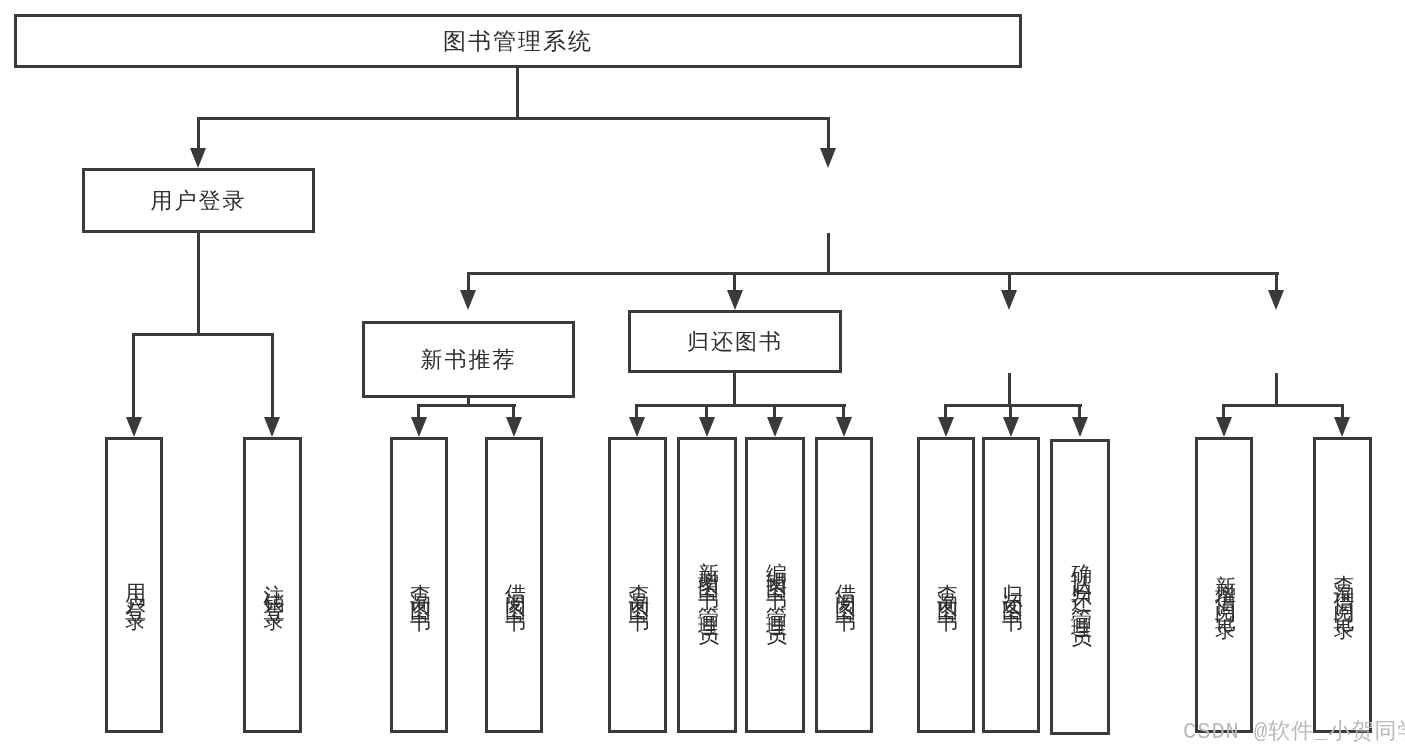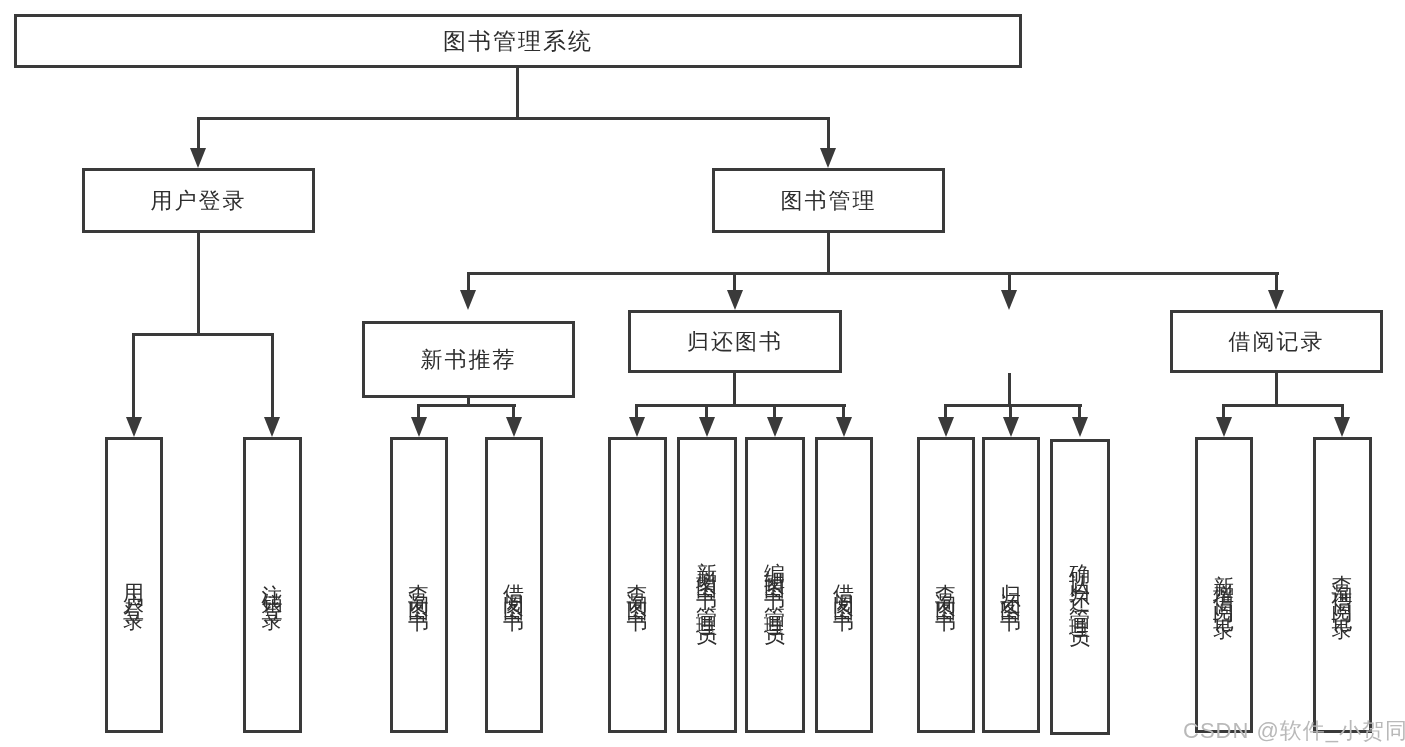--- a/index.html
+++ b/index.html
@@ -5,21 +5,21 @@
   :root{
     --line:#3a3a3a;
     --text:#2e2e2e;
     --watermark:#b9b9b9;
     --background:#ffffff;
   }
   html,body{margin:0;padding:0;background:var(--background);}
   .stage{
     position:relative;width:1405px;height:747px;overflow:hidden;
     background:var(--background);
-    font-family:Liberation Sans, sans-serif;
+    font-family:Liberation Mono, monospace;
     color:var(--text);
   }
   .box{
     position:absolute;box-sizing:border-box;background:var(--background);
     border:3px solid var(--line);
     display:flex;align-items:center;justify-content:center;
     font-size:22px;letter-spacing:2px;white-space:nowrap;
   }
   .box.root{font-size:23px;}
   .leaf{
@@ -107,32 +107,26 @@
   <div class="vl" style="left:1341px;top:404px;width:3px;height:15px"></div>
   <div class="tri" style="left:1334px;top:417px"></div>
 
   <div class="box root" style="left:14px;top:14px;width:1008px;height:54px">
     <span>图书管理系统</span>
   </div>
 
   <div class="box" style="left:82px;top:168px;width:233px;height:65px">
     <span>用户登录</span>
   </div>
-  <div class="box" style="left:712px;top:168px;width:233px;height:65px">
-    <span>图书管理</span>
-  </div>
 
   <div class="box" style="left:362px;top:321px;width:213px;height:77px">
     <span>新书推荐</span>
   </div>
   <div class="box" style="left:628px;top:310px;width:214px;height:63px">
     <span>归还图书</span>
-  </div>
-  <div class="box" style="left:1170px;top:310px;width:213px;height:63px">
-    <span>借阅记录</span>
   </div>
 
   <div class="leaf" style="left:105px;top:437px;width:58px;height:296px">
     <span>用户登录</span>
   </div>
   <div class="leaf" style="left:243px;top:437px;width:59px;height:296px">
     <span>注销登录</span>
   </div>
 
   <div class="leaf" style="left:390px;top:437px;width:58px;height:296px">

